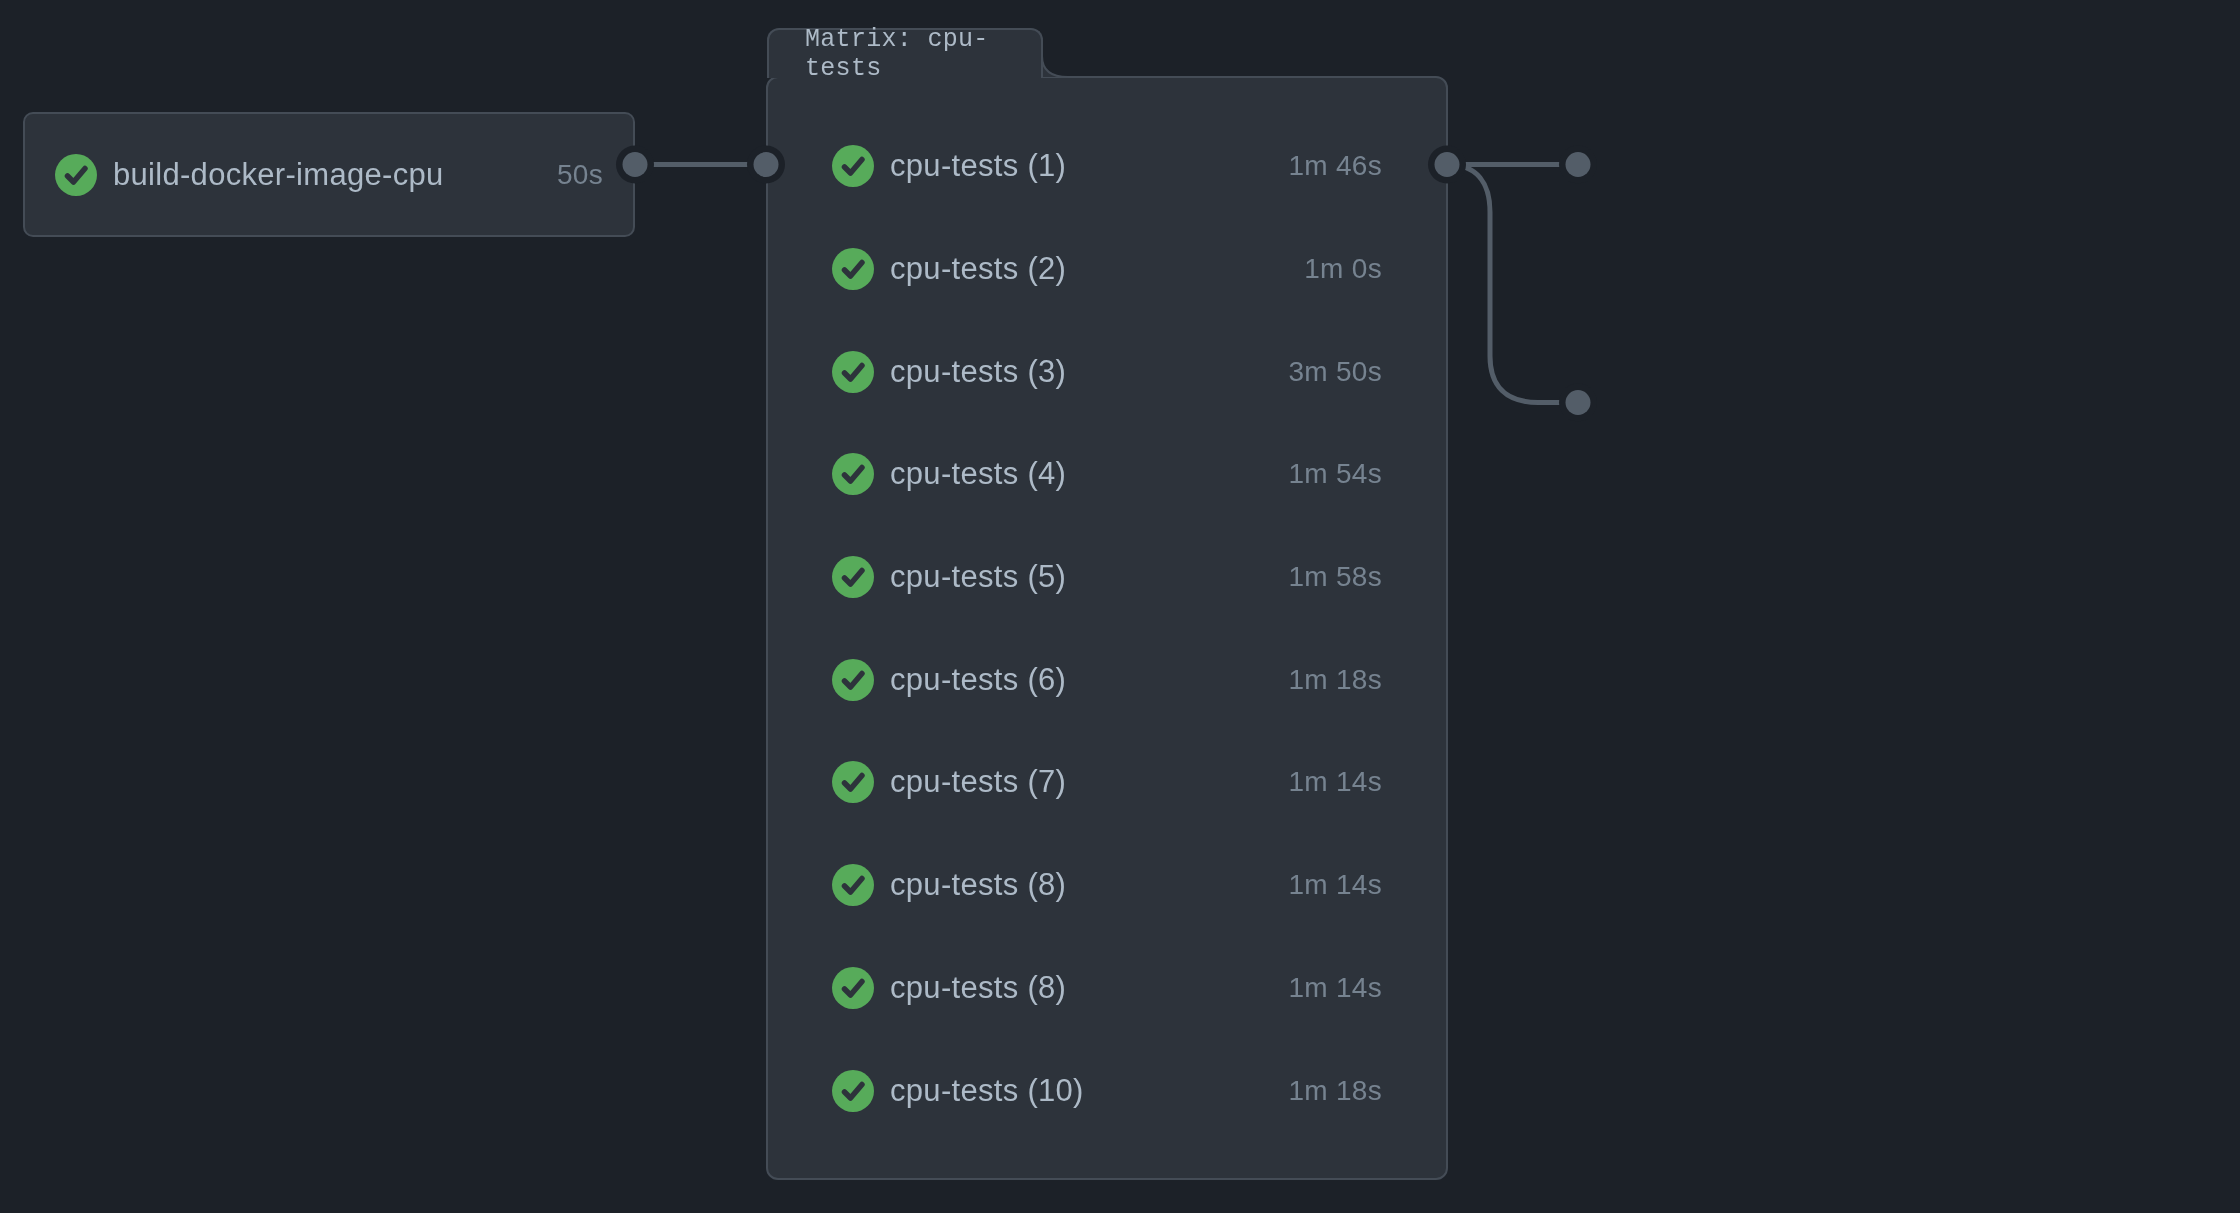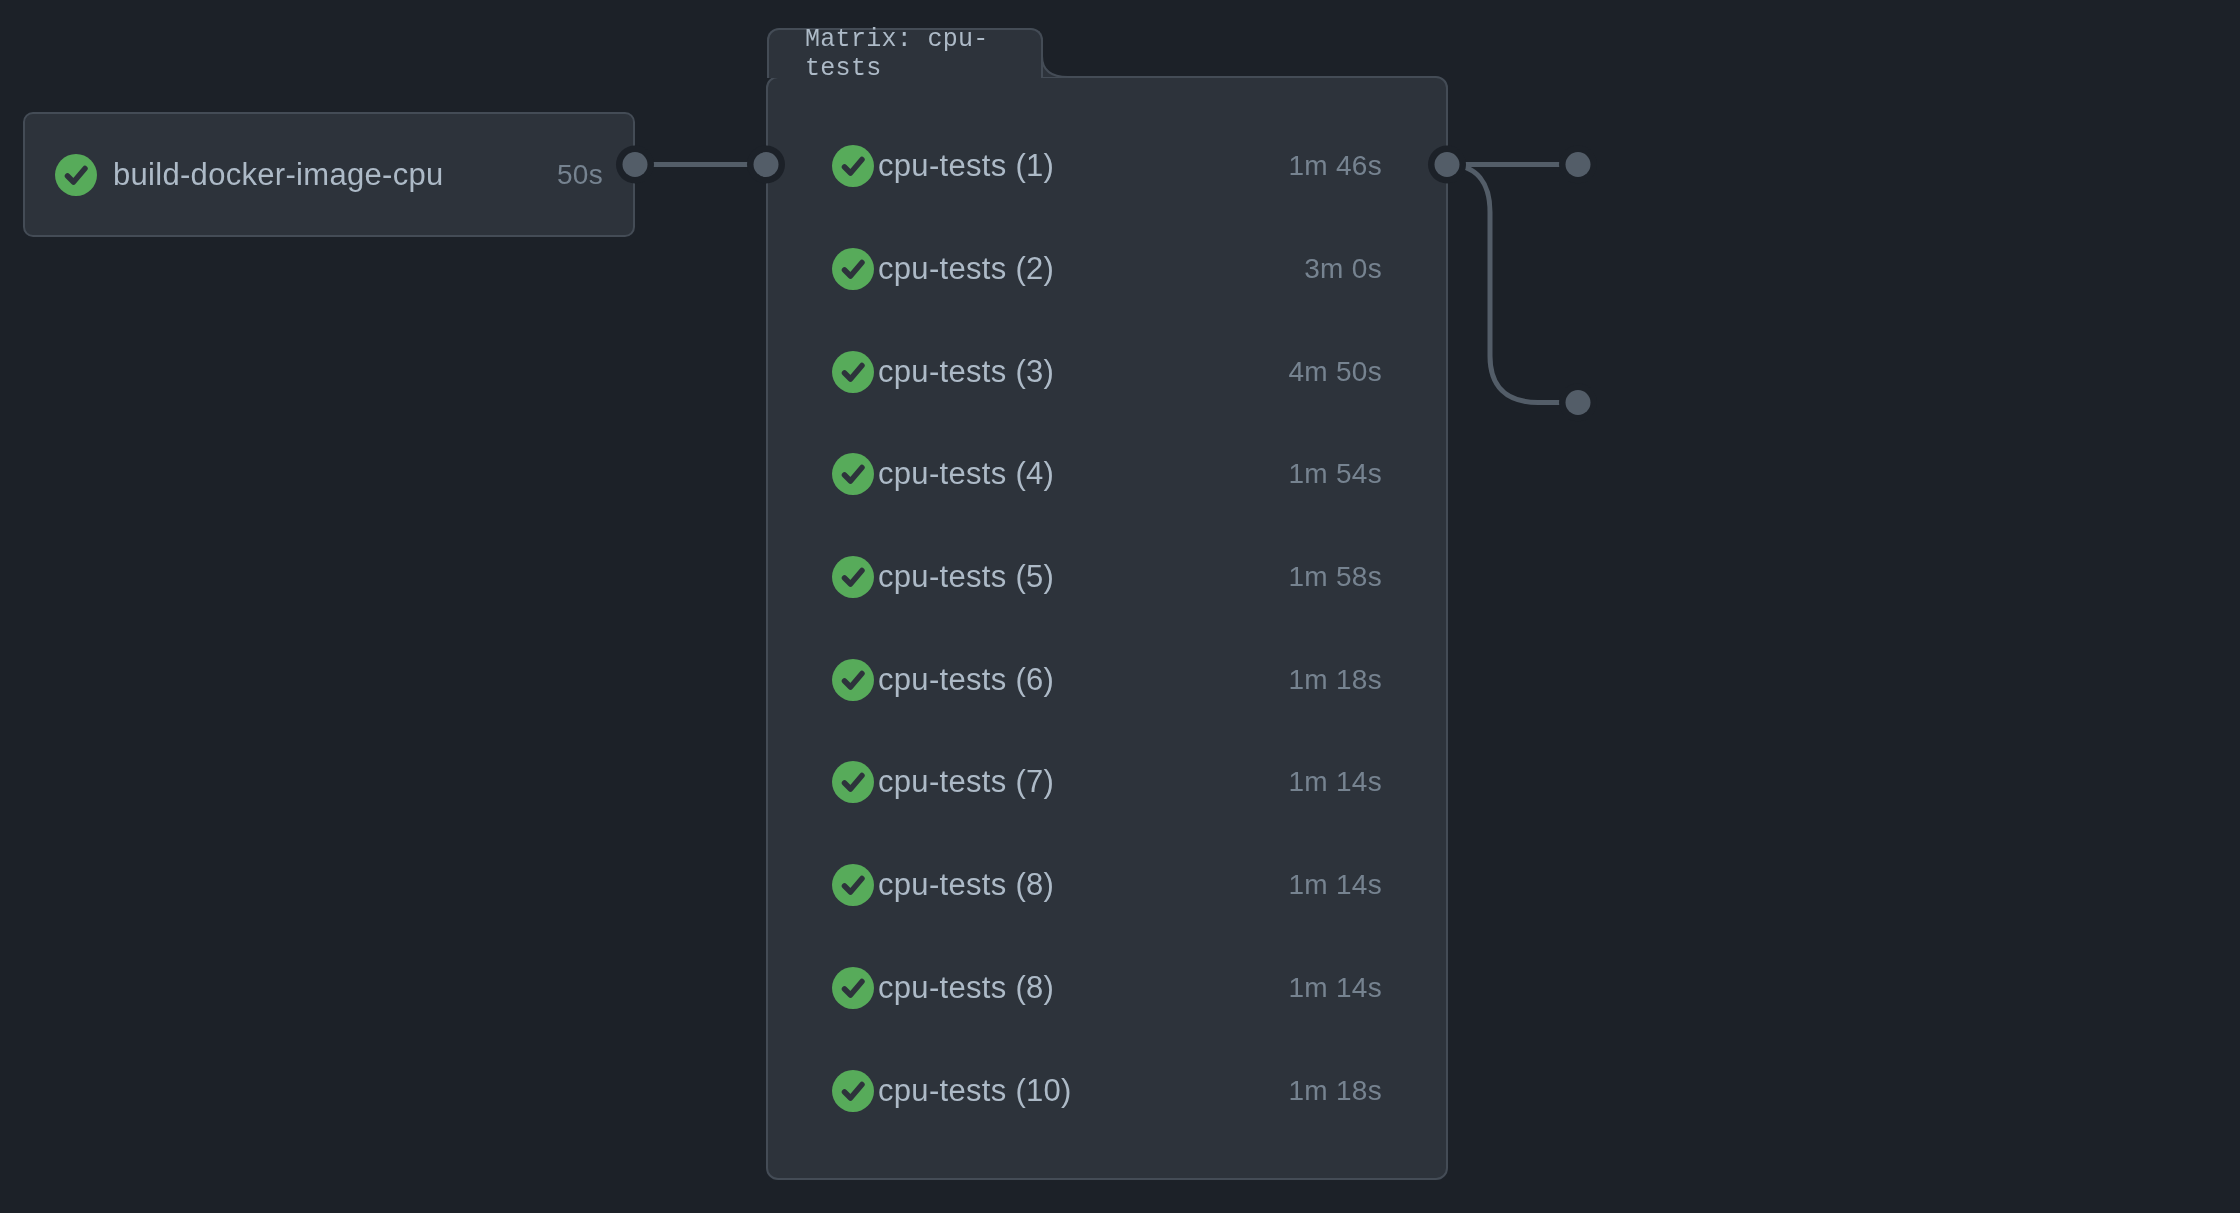--- a/index.html
+++ b/index.html
@@ -41,21 +41,21 @@
   }
   .matrix-tab .tab-label { color:var(--text,#adbac7); font-size:25px; letter-spacing:0.3px; }
   .tab-fillet { position:absolute; left:275px; top:28px; z-index:2; }
   .matrix-container {
     position:absolute; left:0; top:48px; width:682px; height:1104px;
     box-sizing:border-box; background:var(--node_bg,#2d333b);
     border:2px solid var(--node_border,#444c56); border-radius:12px;
     padding:37px 0 0 0; z-index:1;
   }
   .matrix-row {
-    height:102.7px; display:flex; align-items:center; gap:4px;
+    height:102.7px; display:flex; align-items:center; gap:16px;
     padding:0 64px 0 64px; cursor:pointer;
   }
 </style>
 </head>
 <body>
 
 <div class="canvas">
 
   <div class="matrix-group">
     <div class="matrix-tab">
@@ -75,30 +75,30 @@
         <span class="label">cpu-tests (1)</span>
         <span class="duration">1m 46s</span>
       </div>
 
       <div class="matrix-row">
         <svg class="status-icon" viewBox="0 0 42 42">
             <circle cx="21" cy="21" r="21" fill="#57ab5a"></circle>
             <path d="M12.5 22 L18.5 28 L30 14.5" fill="none" stroke-width="5.5" stroke-linecap="round" stroke-linejoin="round" stroke="#2d333b"></path>
           </svg>
         <span class="label">cpu-tests (2)</span>
-        <span class="duration">3m 0s</span>
+        <span class="duration">1m 0s</span>
       </div>
 
       <div class="matrix-row">
         <svg class="status-icon" viewBox="0 0 42 42">
             <circle cx="21" cy="21" r="21" fill="#57ab5a"></circle>
             <path d="M12.5 22 L18.5 28 L30 14.5" fill="none" stroke-width="5.5" stroke-linecap="round" stroke-linejoin="round" stroke="#2d333b"></path>
           </svg>
         <span class="label">cpu-tests (3)</span>
-        <span class="duration">4m 50s</span>
+        <span class="duration">3m 50s</span>
       </div>
 
       <div class="matrix-row">
         <svg class="status-icon" viewBox="0 0 42 42">
             <circle cx="21" cy="21" r="21" fill="#57ab5a"></circle>
             <path d="M12.5 22 L18.5 28 L30 14.5" fill="none" stroke-width="5.5" stroke-linecap="round" stroke-linejoin="round" stroke="#2d333b"></path>
           </svg>
         <span class="label">cpu-tests (4)</span>
         <span class="duration">1m 54s</span>
       </div>

